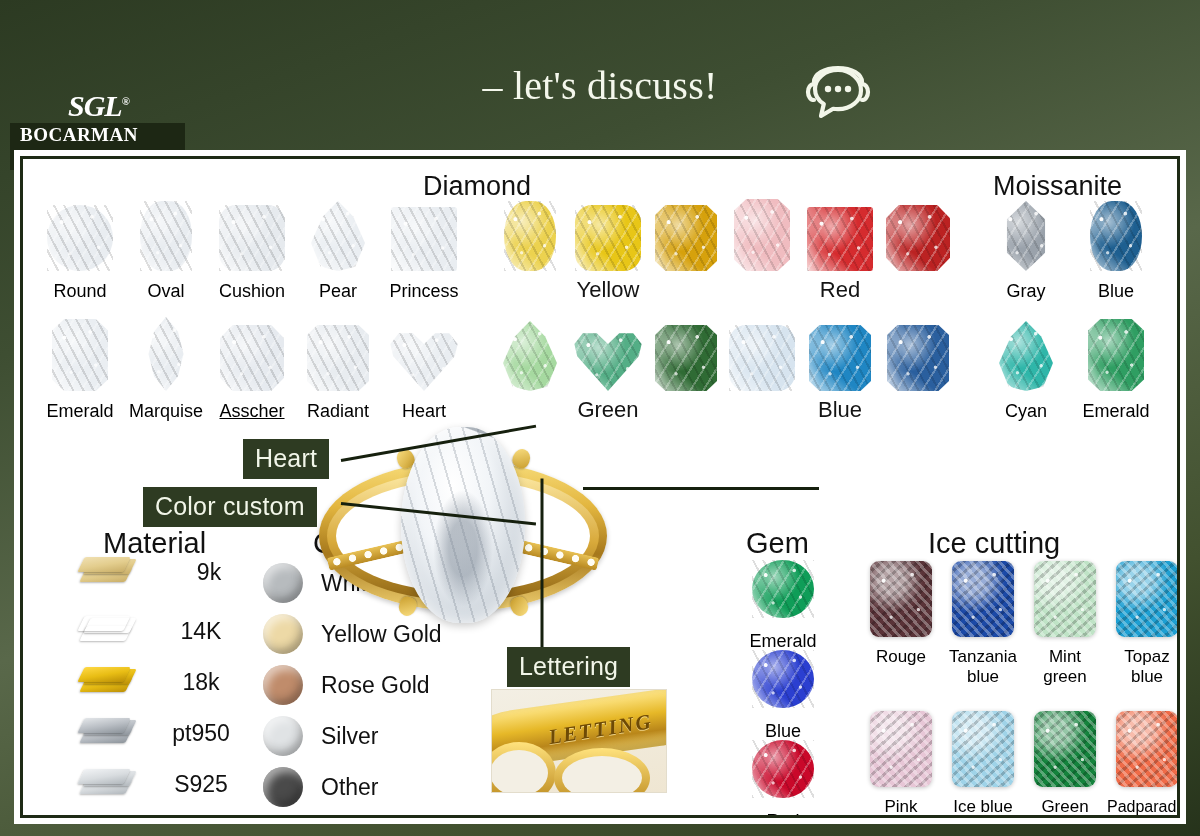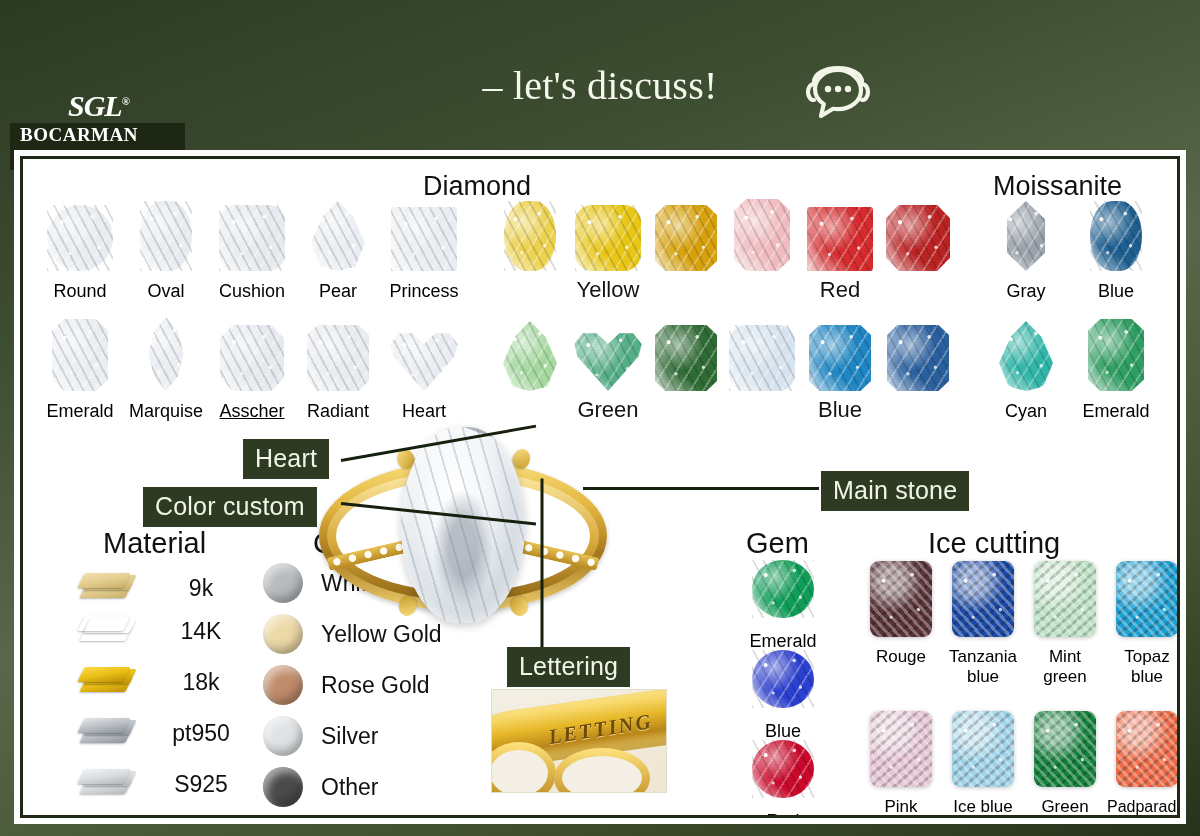--- a/index.html
+++ b/index.html
@@ -509,21 +509,21 @@
               <div class="gem g-emerald" style="width: 56px; height: 72px; background: rgb(47, 158, 98);">
                 <div class="facets"></div>
                 <div class="facets2"></div>
                 <div class="sparkle"></div>
               </div>
             </div>
             <div class="stone-label">Emerald</div>
           </div>
         </div>
     <div id="material-list">
-          <div class="m-row" style="left: 58px; top: 412px;">
+          <div class="m-row" style="left: 58px; top: 396px; gap: 8px;">
             <div class="bar-icon">
               <div class="bar" style="left: 2px; top: 12px; background: linear-gradient(170deg, rgb(240, 224, 178) 0%, rgb(227, 205, 141) 52%, rgb(201, 174, 104) 100%); box-shadow: rgba(0, 0, 0, 0.28) 0px 1px 2px;"></div>
               <div class="bar" style="left: 6px; top: 4px; background: linear-gradient(170deg, rgb(240, 224, 178) 0%, rgb(227, 205, 141) 52%, rgb(201, 174, 104) 100%); box-shadow: rgba(0, 0, 0, 0.28) 0px 1px 2px;"></div>
               <div class="bar" style="left: 0px; top: 2px; background: linear-gradient(170deg, rgb(240, 224, 178) 0%, rgb(227, 205, 141) 52%, rgb(201, 174, 104) 100%); box-shadow: rgba(0, 0, 0, 0.28) 0px 1px 2px;"></div>
             </div>
             <div class="m-label" style="width: 92px; text-align: center;">9k</div>
           </div>
           <div class="m-row" style="left: 58px; top: 455px;">
             <div class="bar-icon">
               <div class="bar" style="left: 2px; top: 12px; box-shadow: rgba(0, 0, 0, 0.28) 0px 1px 2px;"></div>
@@ -692,21 +692,20 @@
       </div>
     </div>
 
     <div class="leader" style="left:318px; top:300px; width:198px; transform:rotate(-10deg);"></div>
     <div class="leader" style="left:318px; top:343px; width:196px; transform:rotate(6deg);"></div>
     <div class="leader" style="left:560px; top:328px; width:236px;"></div>
     <div class="leader" style="left:519px; top:318px; width:170px; transform:rotate(90deg); transform-origin:left center;"></div>
 
     <div class="tag" style="left:220px; top:280px;">Heart</div>
     <div class="tag" style="left:120px; top:328px;">Color custom</div>
-    <div class="tag" style="left:798px; top:312px;">Main stone</div>
     <div class="tag" style="left:484px; top:488px;text-align:center;">Lettering</div>
 
     <div class="letter-photo" style="left:468px; top:530px;">
       <div class="lp-band"></div>
       <div class="lp-text">LETTING</div>
       <div class="lp-arc" style="left:-10px; top:52px; width:74px; height:62px;"></div>
       <div class="lp-arc" style="left:62px; top:58px; width:96px; height:60px;"></div>
     </div>
 
   </div>

